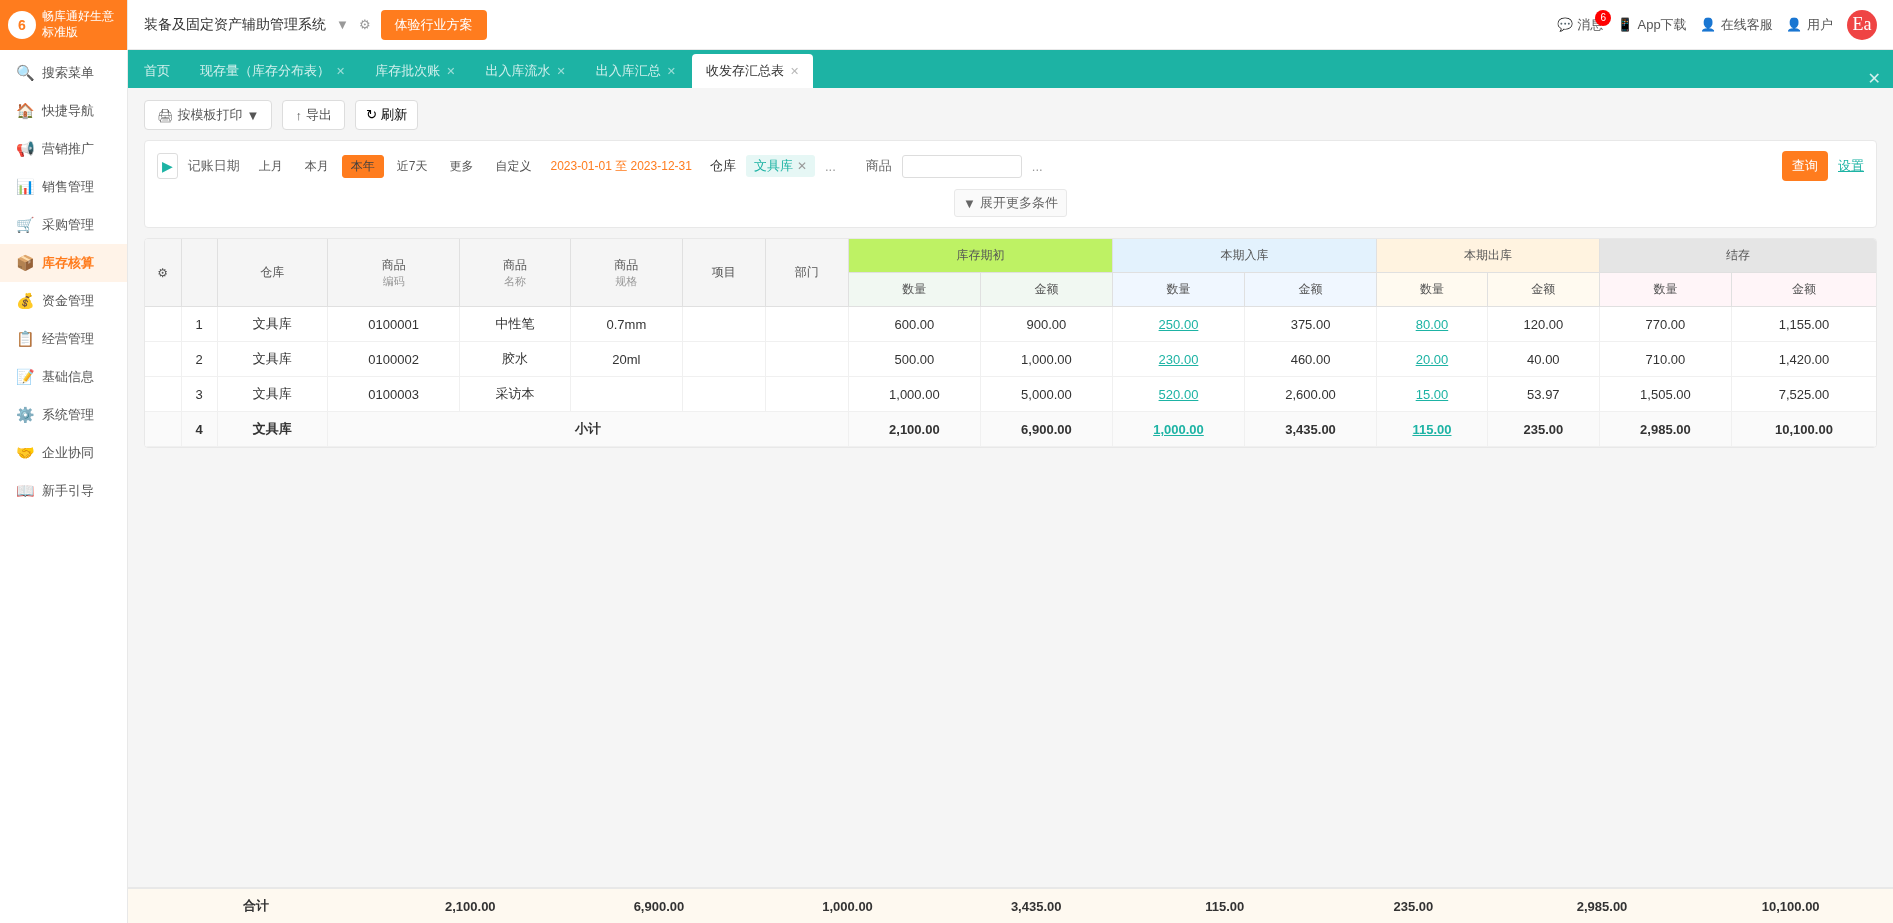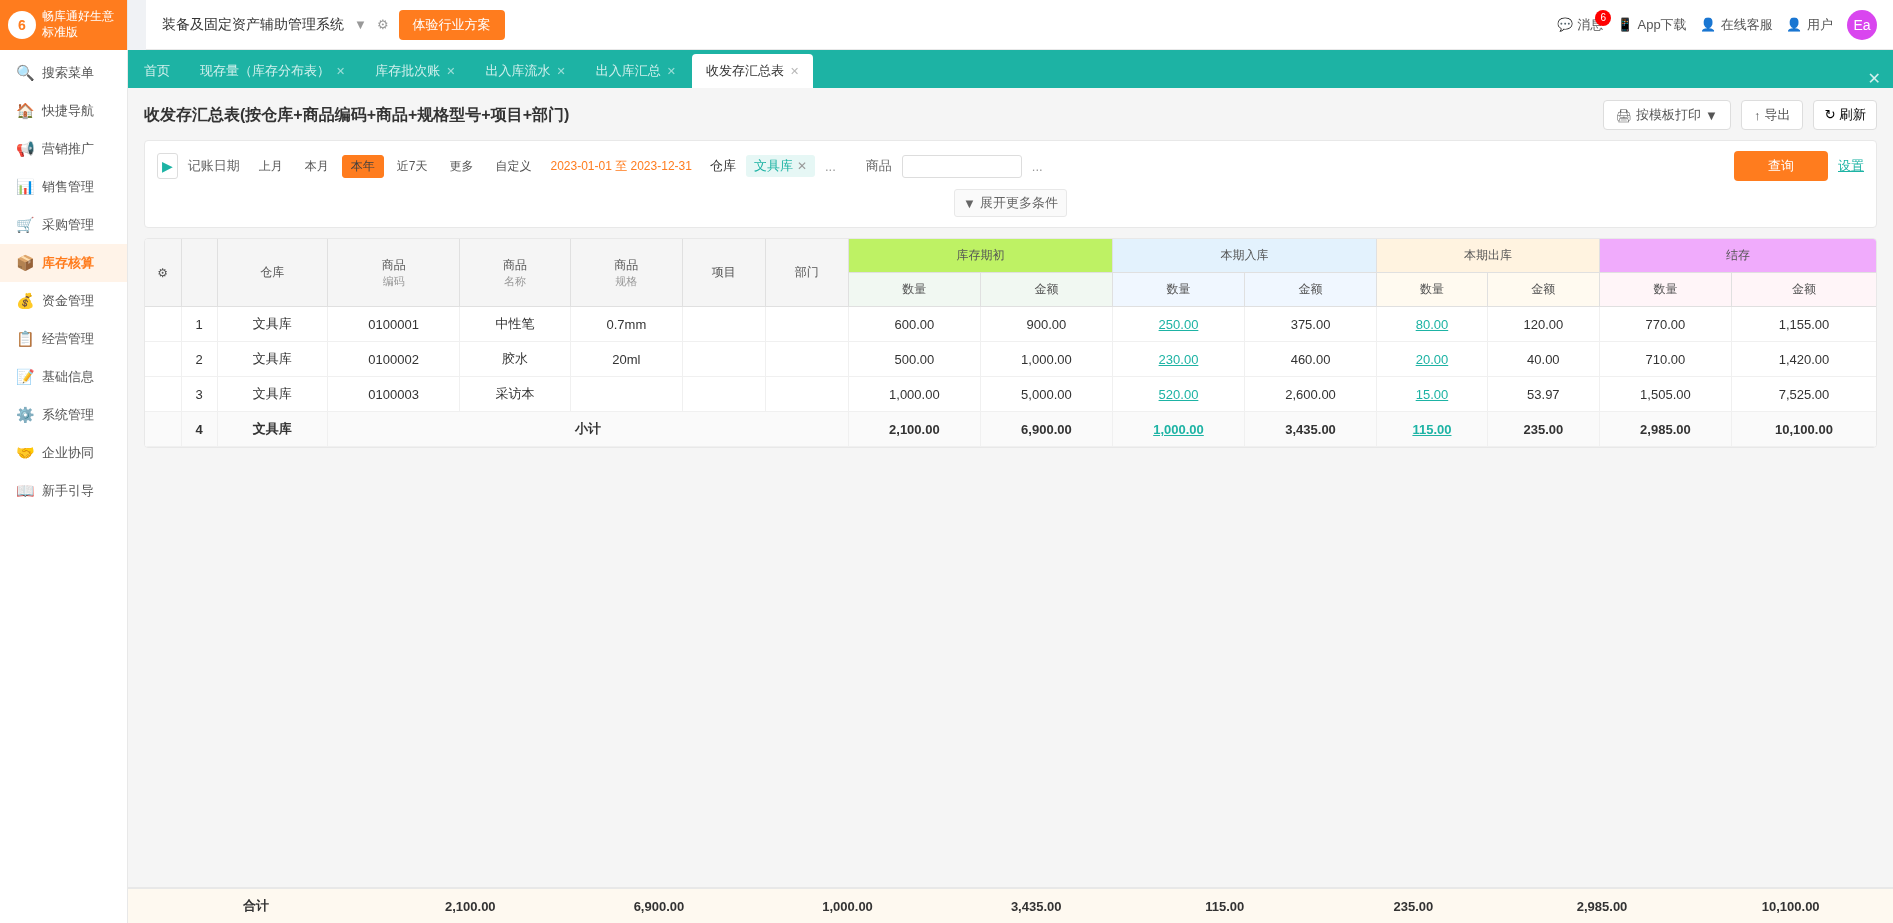--- a/index.html
+++ b/index.html
@@ -22,21 +22,21 @@
     .sidebar-menu { flex: 1; overflow-y: auto; padding: 4px 0; }
     .sidebar-item {
       display: flex; align-items: center; gap: 8px; padding: 10px 16px; cursor: pointer;
       color: #555; font-size: 13px; transition: all 0.2s;
     }
     .sidebar-item.active { background: #fff3e8; color: #ff7c1e; font-weight: bold; }
     .sidebar-item .item-icon { font-size: 15px; width: 18px; text-align: center; }
 
     
     .topbar {
-      position: fixed; left: 146px; top: 0; right: 0; height: 50px; background: #fff;
+      position: fixed; left: 128px; top: 0; right: 0; height: 50px; background: #fff;
       display: flex; align-items: center; justify-content: space-between; padding: 0 16px;
       border-bottom: 1px solid #e8e8e8; z-index: 99;
     }
     .topbar-left { display: flex; align-items: center; gap: 10px; }
     .system-title { font-size: 14px; color: #333; }
     .topbar-right { display: flex; align-items: center; gap: 14px; font-size: 13px; color: #555; }
     .topbar-btn {
       background: #ff7c1e; color: #fff; border: none; padding: 6px 14px; border-radius: 4px;
       cursor: pointer; font-size: 13px;
     }
@@ -105,21 +105,21 @@
     .warehouse-tag .remove { cursor: pointer; color: #999; font-size: 12px; }
     .filter-more { color: #999; cursor: pointer; font-size: 13px; }
     .filter-input {
       border: 1px solid #ddd; border-radius: 3px; padding: 3px 8px; font-size: 13px; outline: none; width: 120px;
     }
     .expand-btn {
       display: flex; align-items: center; gap: 4px; color: #666; cursor: pointer; font-size: 13px;
       padding: 4px 8px; border: 1px solid #e8e8e8; border-radius: 3px; background: #fafafa;
     }
     .query-btn {
-      background: #ff7c1e; color: #fff; border: none; padding: 6px 34px; border-radius: 4px;
+      background: #ff7c1e; color: #fff; border: none; padding: 6px 10px; border-radius: 4px;
       cursor: pointer; font-size: 13px;
     }
     .settings-link { color: #1db3a4; cursor: pointer; font-size: 13px; text-decoration: underline; }
 
     
     .table-wrapper { background: #fff; border-radius: 4px; border: 1px solid #e8e8e8; overflow: hidden; }
     table { width: 100%; border-collapse: collapse; }
     th {
       background: #f5f5f5; border-bottom: 1px solid #e0e0e0; border-right: 1px solid #e0e0e0;
       padding: 8px 10px; text-align: center; font-weight: 500; color: #555; font-size: 12px;
@@ -233,21 +233,21 @@
       <span>App下载</span>
     </div>
     <div class="topbar-icon-item">
       <span>👤</span>
       <span>在线客服</span>
     </div>
     <div class="topbar-icon-item">
       <span>👤</span>
       <span>用户</span>
     </div>
-    <div style="background:#d946ef; color:#fff; width:30px; height:30px; border-radius:50%; display:flex; align-items:center; justify-content:center; font-size:14px;">
+    <div style="background:#ef4444; color:#fff; width:30px; height:30px; border-radius:50%; display:flex; align-items:center; justify-content:center; font-size:18px;font-family:Liberation Serif, serif;">
       <span>Ea</span>
     </div>
   </div>
 </div>
 
 <div class="tabs-bar" id="tabs-container">
 
   <div class="tab">
       <span>首页</span>
     </div>
@@ -271,21 +271,20 @@
       <span>收发存汇总表</span>
       <span class="close-icon">✕</span>
     </div>
     <div class="tab-close-all">✕</div>
 </div>
 
 <div class="main-content">
   <div class="page-container">
 
     <div class="page-header">
-      <div class="page-title">收发存汇总表(按仓库+商品编码+商品+规格型号+项目+部门)</div>
       <div class="page-actions">
         <button class="action-btn">
           <span>🖨</span>
           <span>按模板打印</span>
           <span>▼</span>
         </button>
         <button class="action-btn">
           <span>↑</span>
           <span>导出</span>
         </button>
@@ -338,21 +337,21 @@
               <th rowspan="2" class="num-col"></th>
               <th rowspan="2">仓库</th>
               <th rowspan="2">商品<br><span style="color:#999;font-size:11px;">编码</span></th>
               <th rowspan="2">商品<br><span style="color:#999;font-size:11px;">名称</span></th>
               <th rowspan="2">商品<br><span style="color:#999;font-size:11px;">规格</span></th>
               <th rowspan="2">项目</th>
               <th rowspan="2">部门</th>
               <th colspan="2" style="background:#bef264;">库存期初</th>
               <th colspan="2" style="background:#e3f2fd;">本期入库</th>
               <th colspan="2" style="background:#fff3e0;margin-top:24px;">本期出库</th>
-              <th colspan="2" style="background:#f0abfc;">结存</th>
+              <th colspan="2" style="background:#e5e5e5;">结存</th>
             </tr>
             <tr>
               <th style="background:#f1f8f2;">数量</th>
               <th style="background:#f1f8f2;">金额</th>
               <th style="background:#f0f7ff;">数量</th>
               <th style="background:#f0f7ff;">金额</th>
               <th style="background:#fffaf0;">数量</th>
               <th style="background:#fffaf0;">金额</th>
               <th style="background:#fff5f8;">数量</th>
               <th style="background:#fff5f8;">金额</th>

